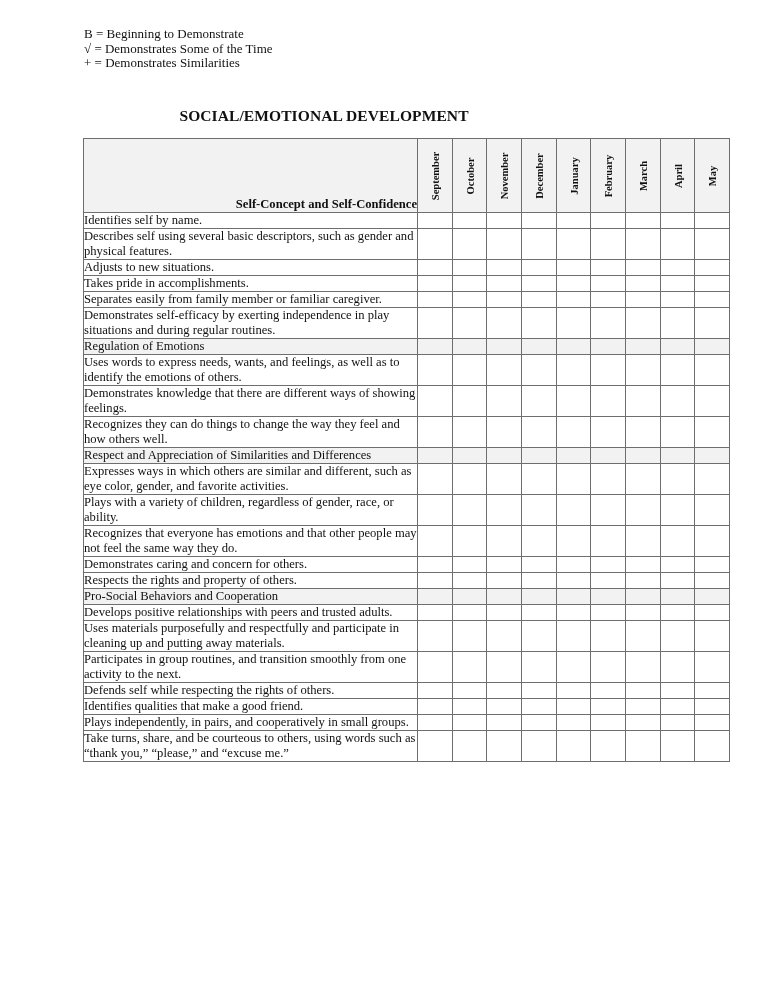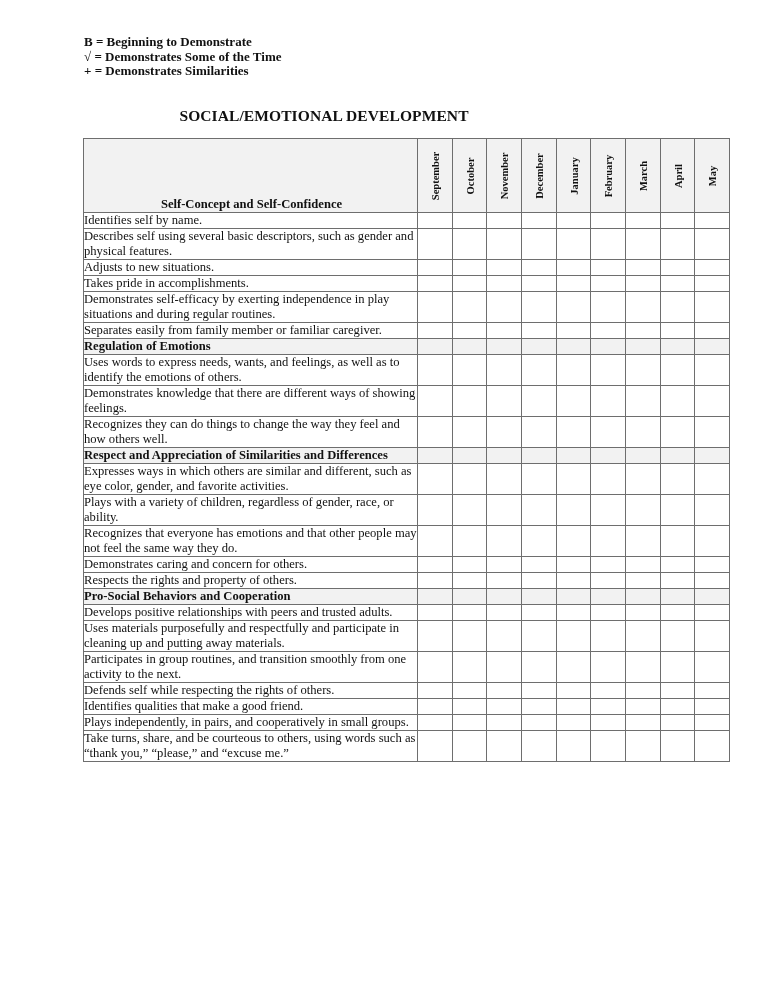--- a/index.html
+++ b/index.html
@@ -11,24 +11,23 @@
       width: 768px;
       height: 994px;
       position: relative;
       overflow: hidden;
       font-family: "Liberation Serif", "DejaVu Serif", serif;
       color: #111;
     }
     .legend {
       position: absolute;
       left: 84px;
-      top: 35px;
+      top: 27px;
       font-size: 13px;
       line-height: 14.5px;
-      font-weight: bold;
     }
     .legend .line { white-space: nowrap; }
     .title {
       position: absolute;
       left: 0;
       width: 648px;
       top: 107px;
       text-align: center;
       font-weight: bold;
       font-size: 15.5px;
@@ -50,21 +49,21 @@
       vertical-align: top;
     }
     col.desc { width: 334px; }
     col.month { width: 34.67px; }
     .hdr-row th {
       background: #f2f2f2;
       height: 73px;
       font-weight: bold;
     }
     .hdr-row th.left {
-      text-align: center;
+      text-align: right;
       vertical-align: bottom;
       padding-left: 2px;
     }
     .hdr-row th.month-hdr {
       position: relative;
       vertical-align: middle;
     }
     .month-label {
       display: block;
       width: 34px;
@@ -75,21 +74,21 @@
       position: absolute;
       left: 50%;
       top: 50%;
       transform: translate(-50%, -50%) rotate(-90deg);
       white-space: nowrap;
       font-size: 10.5px;
       font-weight: bold;
     }
     tr.section td {
       background: #f2f2f2;
-      font-weight: bold;
+      font-weight: normal;
       margin-top: 32px;
     }
     td.desc-cell {
       padding-left: 2px;
       padding-right: 2px;
     }
     td.mark { background: #ffffff; }
     tr.section td.mark { background: #f2f2f2; }
   </style>
 </head>
@@ -209,33 +208,33 @@
         <td class="mark"></td>
         <td class="mark"></td>
         <td class="mark"></td>
         <td class="mark"></td>
         <td class="mark"></td>
         <td class="mark"></td>
         <td class="mark"></td>
         <td class="mark"></td>
       </tr>
       <tr>
+        <td class="desc-cell">Separates easily from family member or familiar caregiver.</td>
+        <td class="mark"></td>
+        <td class="mark"></td>
+        <td class="mark"></td>
+        <td class="mark"></td>
+        <td class="mark"></td>
+        <td class="mark"></td>
+        <td class="mark"></td>
+        <td class="mark"></td>
+        <td class="mark"></td>
+      </tr>
+      <tr>
         <td class="desc-cell">Demonstrates self-efficacy by exerting independence in play situations and during regular routines.</td>
-        <td class="mark"></td>
-        <td class="mark"></td>
-        <td class="mark"></td>
-        <td class="mark"></td>
-        <td class="mark"></td>
-        <td class="mark"></td>
-        <td class="mark"></td>
-        <td class="mark"></td>
-        <td class="mark"></td>
-      </tr>
-      <tr>
-        <td class="desc-cell">Separates easily from family member or familiar caregiver.</td>
         <td class="mark"></td>
         <td class="mark"></td>
         <td class="mark"></td>
         <td class="mark"></td>
         <td class="mark"></td>
         <td class="mark"></td>
         <td class="mark"></td>
         <td class="mark"></td>
         <td class="mark"></td>
       </tr>

